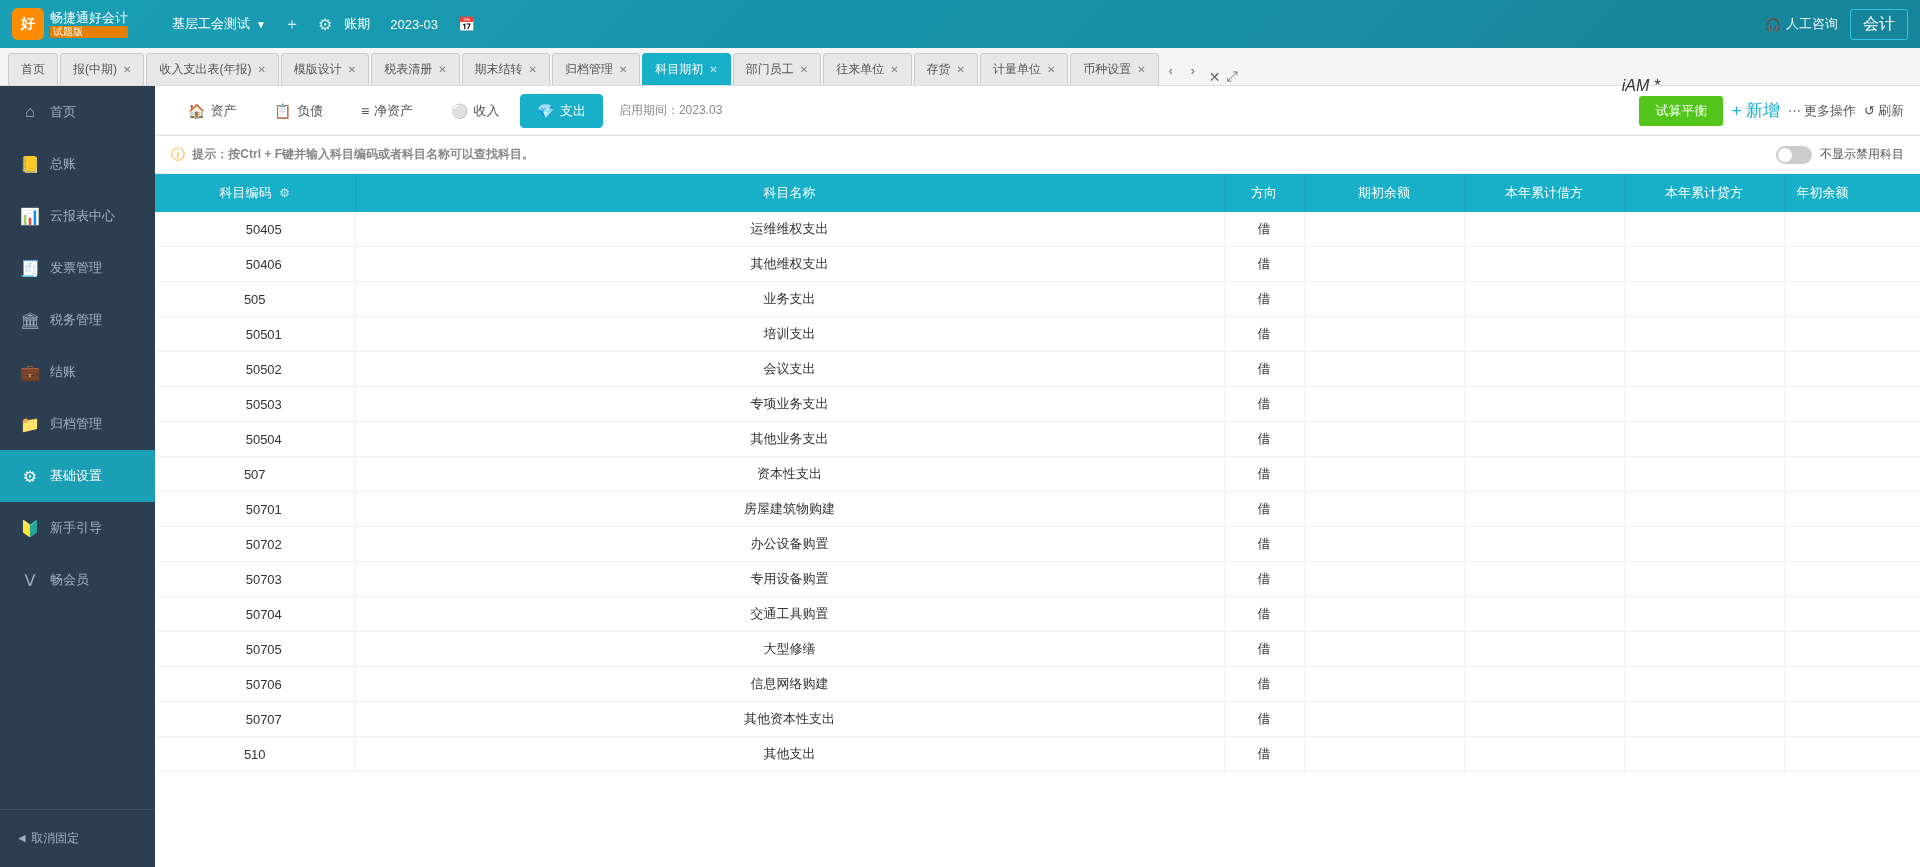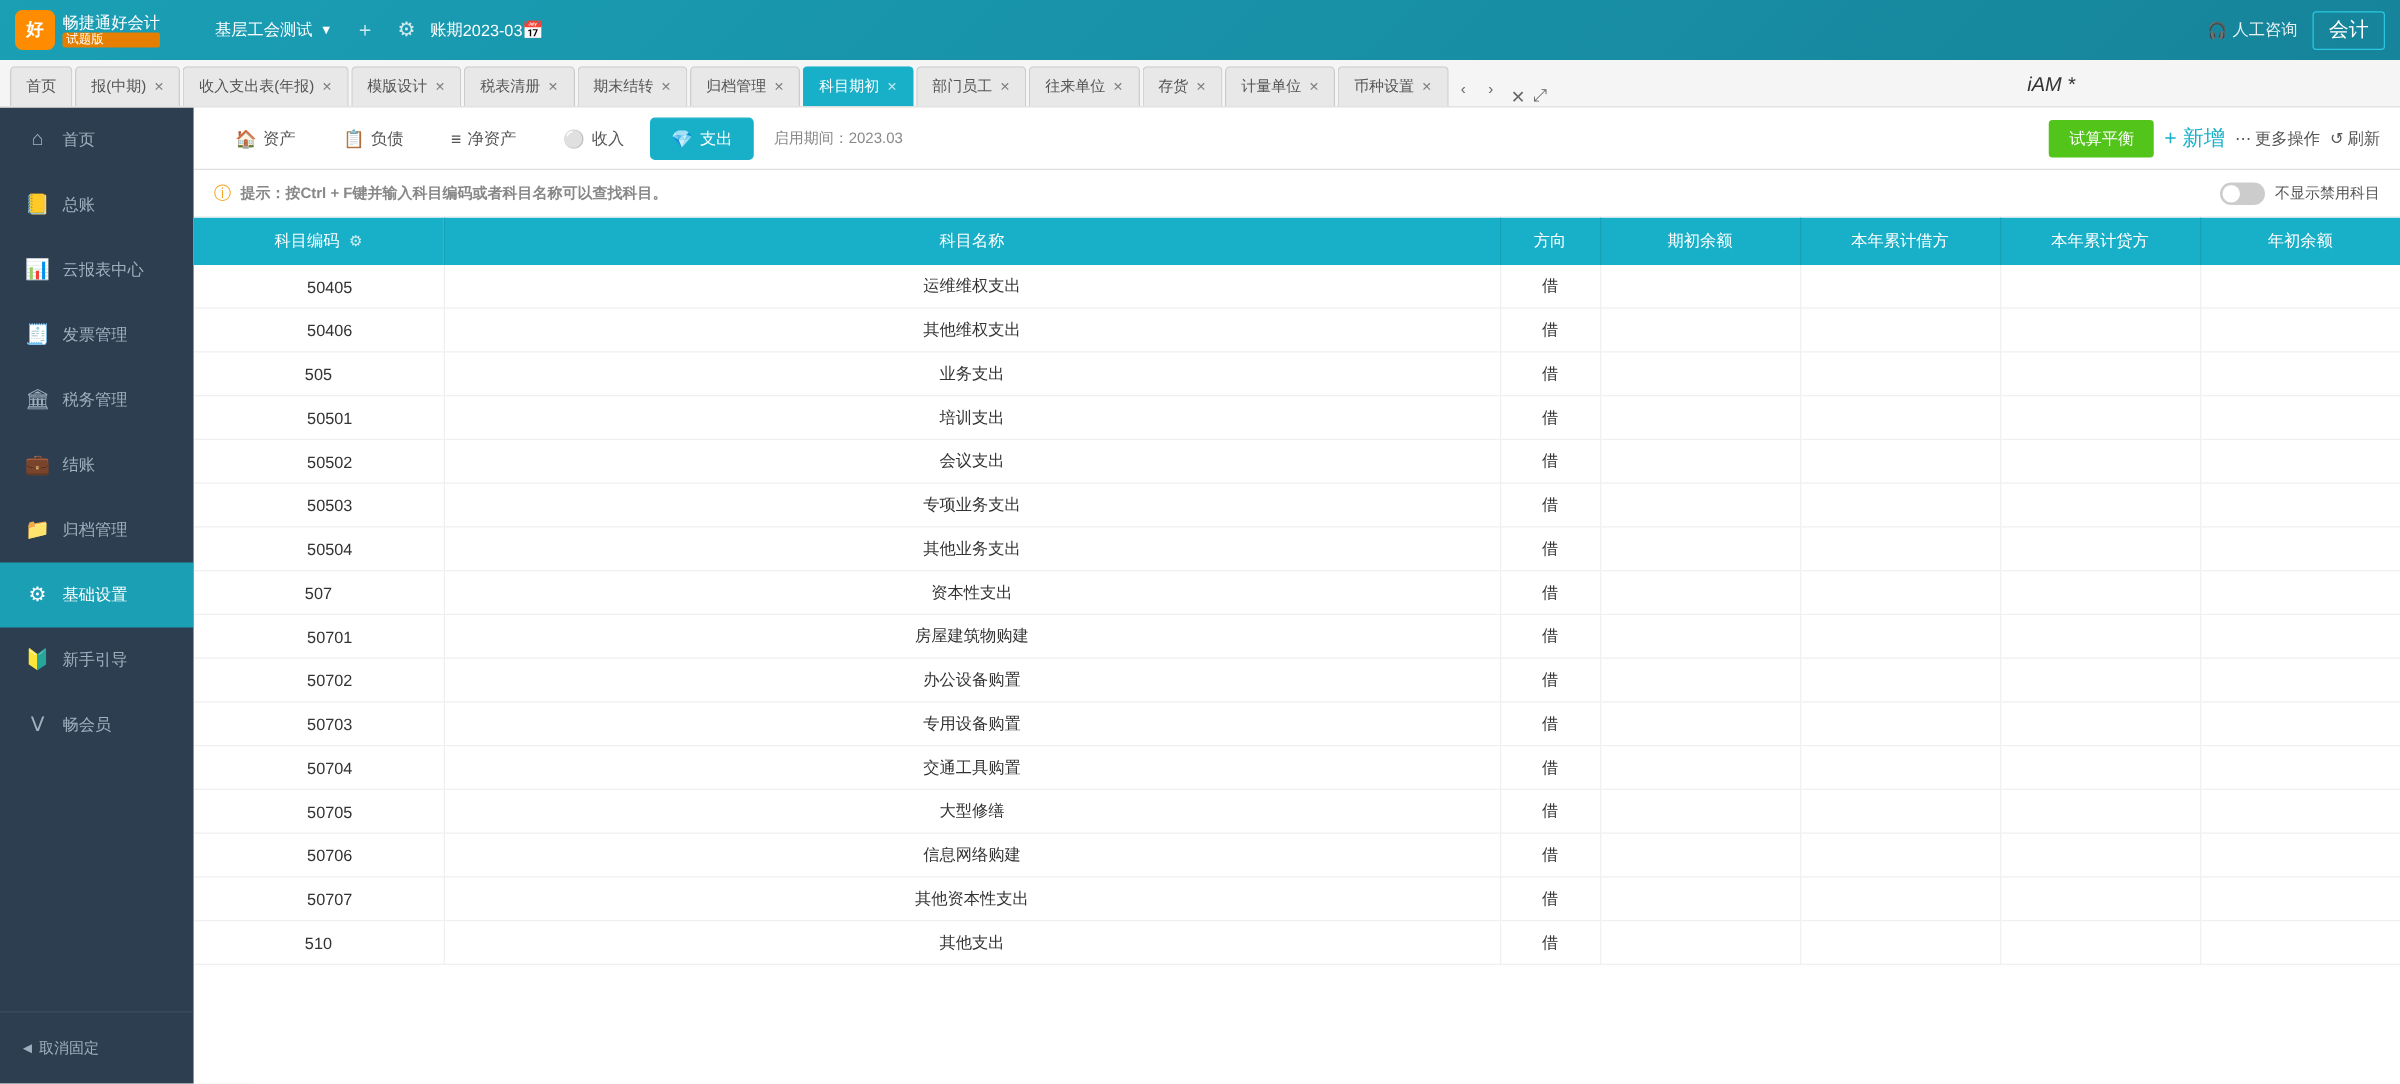--- a/index.html
+++ b/index.html
@@ -38,21 +38,21 @@
     .company-selector .arrow { font-size: 10px; }
 
     .add-btn {
       color: white; font-size: 16px; cursor: pointer; padding: 2px 6px;
       opacity: 0.8;
     }
     .settings-btn {
       color: white; font-size: 16px; cursor: pointer; opacity: 0.8;
     }
     .period-info {
-      color: white; font-size: 13px; display: flex; align-items: center; gap: 0;
+      color: white; font-size: 13px; display: flex; align-items: center; gap: 20px;
     }
     .period-icon { color: #7ee8f5; font-size: 14px; }
 
     .header-right {
       margin-left: auto;
       display: flex; align-items: center; gap: 12px;
     }
     .help-btn {
       color: white; font-size: 13px; display: flex; align-items: center; gap: 4px; cursor: pointer; opacity: 0.9;
     }
@@ -242,24 +242,24 @@
     .table-container::-webkit-scrollbar { width: 8px; }
     .table-container::-webkit-scrollbar-track { background: #f0f0f0; }
     .table-container::-webkit-scrollbar-thumb { background: #ccc; border-radius: 4px; }
 
     .col-code { width: 200px; text-align: center; }
     .col-name { text-align: center; }
     .col-dir { width: 80px; text-align: center; }
     .col-bal { width: 160px; text-align: center; }
     .col-deb { width: 160px; text-align: center; }
     .col-cred { width: 160px; text-align: center; }
-    .col-yrbal { width: 160px; text-align: center; }
+    .col-yrbal { width: 136px; text-align: left; }
 
     .iamstar {
-      position: fixed; top: 60px; right: 260px;
+      position: fixed; top: 77px; right: 260px;
       font-size: 16px; color: #333; font-style: italic;
     }
   </style>
 </head>
 <body>
 
 <div class="top-header">
   <div class="logo-area">
     <div class="logo-icon">好</div>
     <div class="logo-text">

